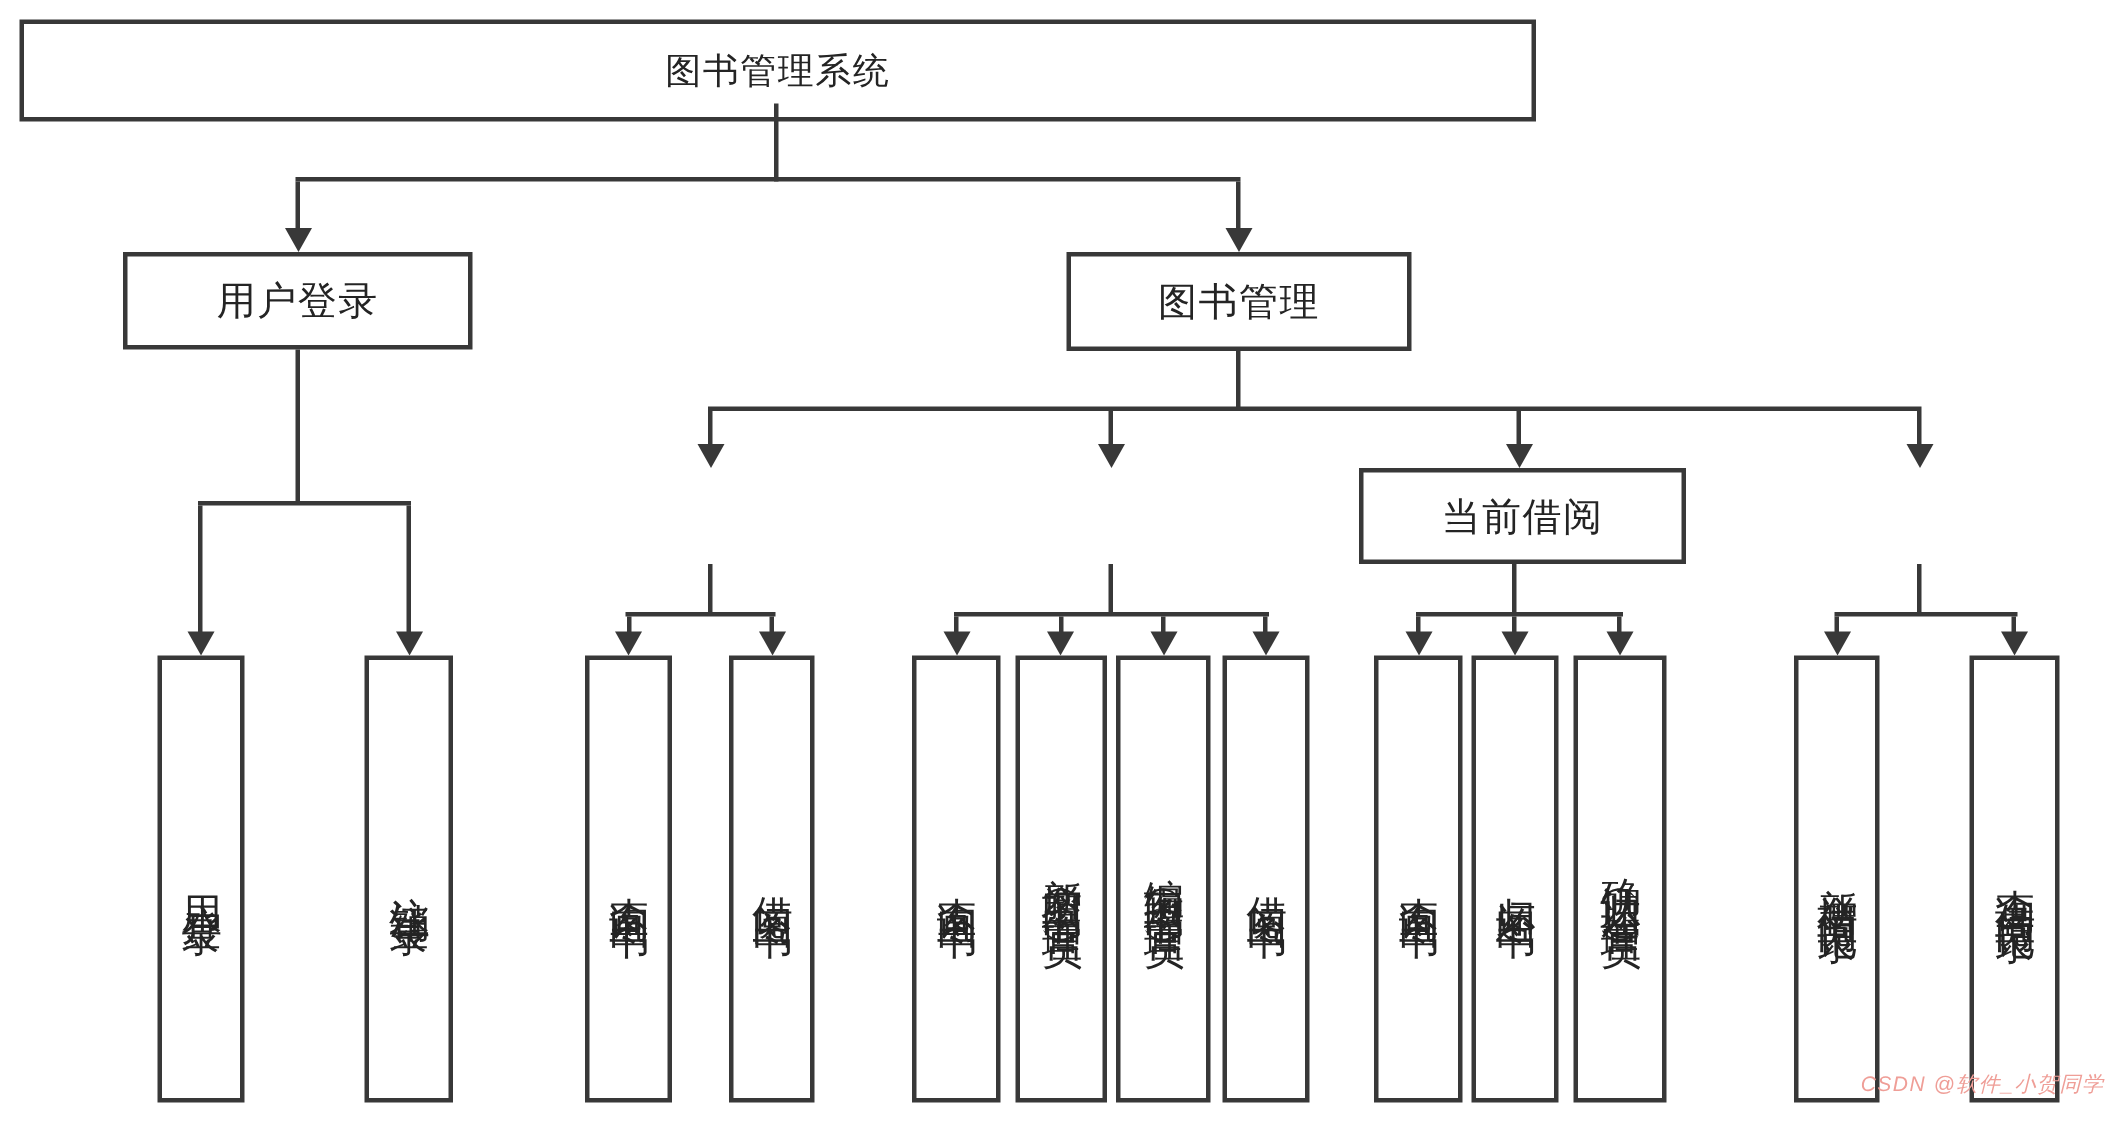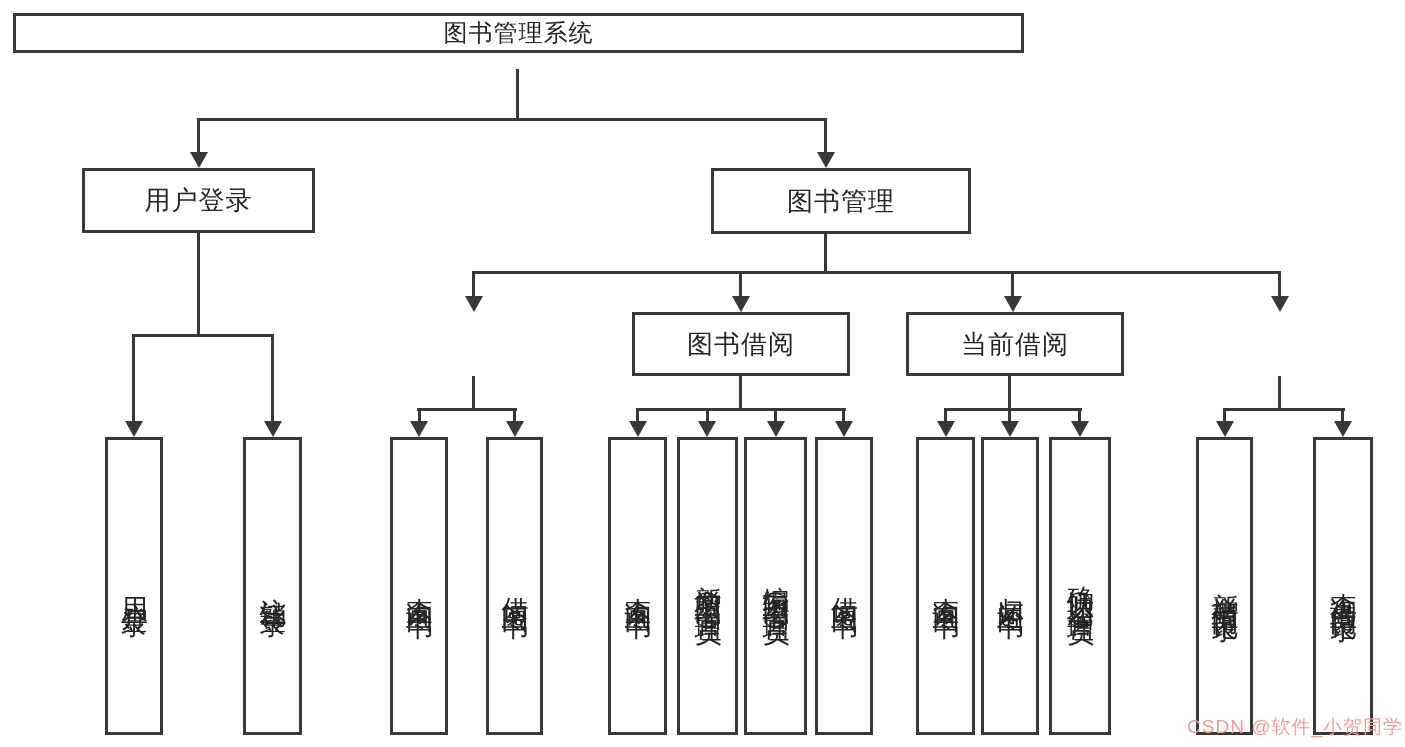--- a/index.html
+++ b/index.html
@@ -42,48 +42,46 @@
     position: absolute;
     width: 0; height: 0;
     border-left: 9px solid transparent;
     border-right: 9px solid transparent;
     border-top: 16px solid #383838;
   }
   .watermark {
     position: absolute;
     top: 714px;
     right: 2px;
-    font-size: 19px;
+    font-size: 14px;
     letter-spacing: 1px;
     color: #ef9e97;
     z-index: 5;
     white-space: nowrap;
+    font-style: italic;
   }
 </style>
 </head>
 <body>
 
 <div class="canvas">
 
-  <div class="box root" style="left:13px;top:13px;width:1011px;height:40px;">
+  <div class="box root" style="left:13px;top:13px;width:1011px;height:68px;">
     <span class="hlabel">图书管理系统</span>
   </div>
 
   <div class="box" style="left:82px;top:168px;width:233px;height:65px;">
     <span class="hlabel">用户登录</span>
   </div>
 
-  <div class="box" style="left:711px;top:168px;width:260px;height:66px;">
+  <div class="box" style="left:711px;top:168px;width:230px;height:66px;">
     <span class="hlabel">图书管理</span>
   </div>
 
 
-  <div class="box" style="left:632px;top:312px;width:218px;height:64px;">
-    <span class="hlabel">图书借阅</span>
-  </div>
 
   <div class="box" style="left:906px;top:312px;width:218px;height:64px;">
     <span class="hlabel">当前借阅</span>
   </div>
 
 
   <div class="box leaf" style="left:105px;width:58px;">
     <span class="vlabel">用户登录</span>
   </div>
   <div class="box leaf" style="left:243px;width:59px;">

